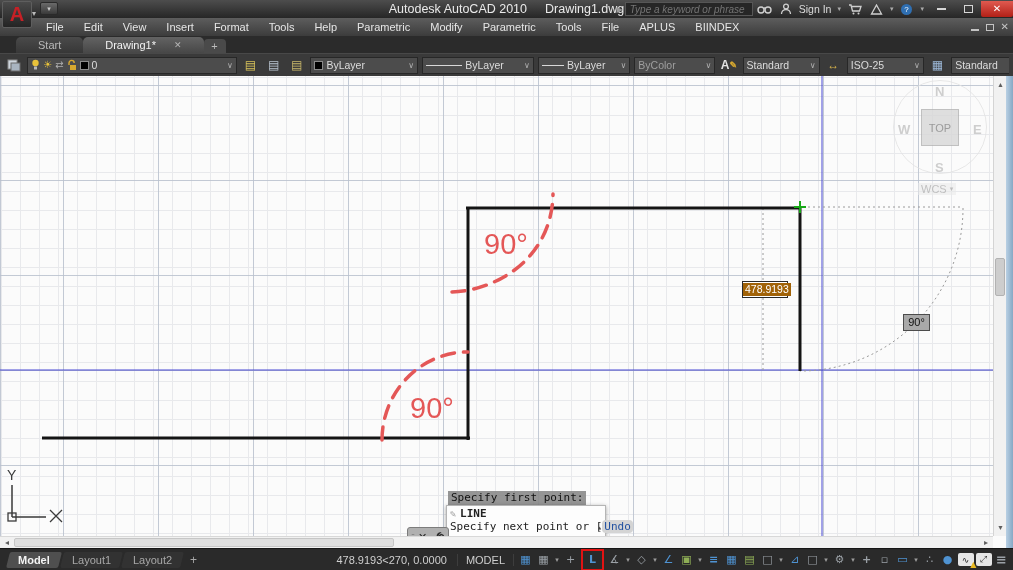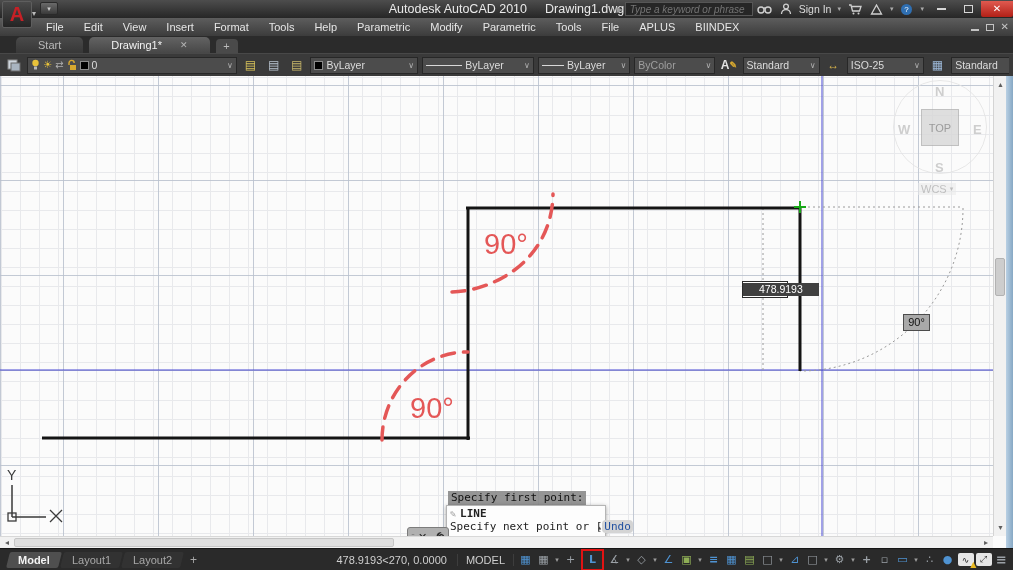--- a/index.html
+++ b/index.html
@@ -36,21 +36,21 @@
   .menubar { position:absolute; left:0; top:18px; width:1013px; height:18px;
     background:linear-gradient(#5d5d5d,#3c3c3c); display:flex; align-items:center; padding-left:36px; }
   .menu-item { color:#e6e6e6; font-size:11px; padding:0 10px; line-height:18px; }
   .doc-controls { position:absolute; right:4px; top:18px; height:18px; display:flex; align-items:center; gap:7px; }
   .dc-min { width:8px; height:2px; background:#c4c4c4; margin-top:6px; }
   .dc-restore { width:8px; height:7px; border:1px solid #c4c4c4; }
   .dc-close { color:#c4c4c4; font-size:10px; line-height:16px; }
 
   
   .filetabs { position:absolute; left:0; top:36px; width:1013px; height:17px; background:#2b2b2b; display:flex; align-items:flex-end; padding-left:16px; }
-  .ftab { height:16px; padding:0 22px; font-size:11px; line-height:16px; border-radius:5px 5px 0 0; margin-right:6px; }
+  .ftab { height:16px; padding:0 22px; font-size:11px; line-height:16px; border-radius:5px 5px 0 0; margin-right:0; }
   .ftab.start { background:linear-gradient(#4a4a4a,#373737); color:#b9b9b9; }
   .ftab.active { background:linear-gradient(#636363,#474747); color:#f2f2f2; display:flex; gap:18px; }
   .ftab .x { color:#b5b5b5; font-size:9px; }
   .ftab-plus { width:22px; height:14px; background:#4a4a4a; border-radius:4px 4px 0 0; color:#bbb; font-size:11px; text-align:center; line-height:14px; }
 
   
   .toolbar { position:absolute; left:0; top:53px; width:1013px; height:23px; background:#3a3a3a;
     display:flex; align-items:center; gap:4px; padding:0 4px; border-top:1px solid #484848; }
   .tbtn { width:20px; height:18px; display:flex; align-items:center; justify-content:center; font-size:12px; }
   .field { height:17px; background:#4c4c4c; border:1px solid #272727; display:flex; align-items:center;
@@ -69,21 +69,21 @@
       repeating-linear-gradient(to bottom, #e8e9ec 0 1px, transparent 1px 19px);
     background-position:63px 0, 0 9px, 1px 0, 0 1px; }
   .canvas svg.overlay { position:absolute; left:0; top:0; }
 
   .angle-label { position:absolute; color:#e45757; font-size:29px; }
   .angle-top { left:484px; top:152px; }
   .angle-bottom { left:410px; top:316px; }
 
   .dyninput { position:absolute; left:742px; top:205px; width:46px; height:17px; background:#fff;
     border:1.5px solid #2b2b2b; display:flex; align-items:center; }
-  .dyninput span { background:#404040; color:#fff; font-size:10.5px; padding:0 16px; line-height:13px; }
+  .dyninput span { background:#a16207; color:#fff; font-size:10.5px; padding:0 2px; line-height:13px; }
 
   .angle-badge { position:absolute; left:903px; top:238px; width:27px; height:17px; background:#a9a9a9;
     border:1px solid #4c4c4c; color:#111; font-size:11px; text-align:center; line-height:15px; }
   .ortho-tip { position:absolute; left:836px; top:306px; width:156px; height:17px; background:#a9a9a9;
     border:1px solid #4c4c4c; color:#111; font-size:11px; line-height:15px; padding-left:5px; }
 
   
   .viewcube { position:absolute; left:885px; top:4px; width:110px; height:122px; opacity:.8; }
   .vc-ring { position:absolute; left:8px; top:0; width:94px; height:94px; border:1px solid #e2e2e2; border-radius:50%; }
   .vc-letter { position:absolute; color:#c3c3c3; font-weight:bold; font-size:13px; }

